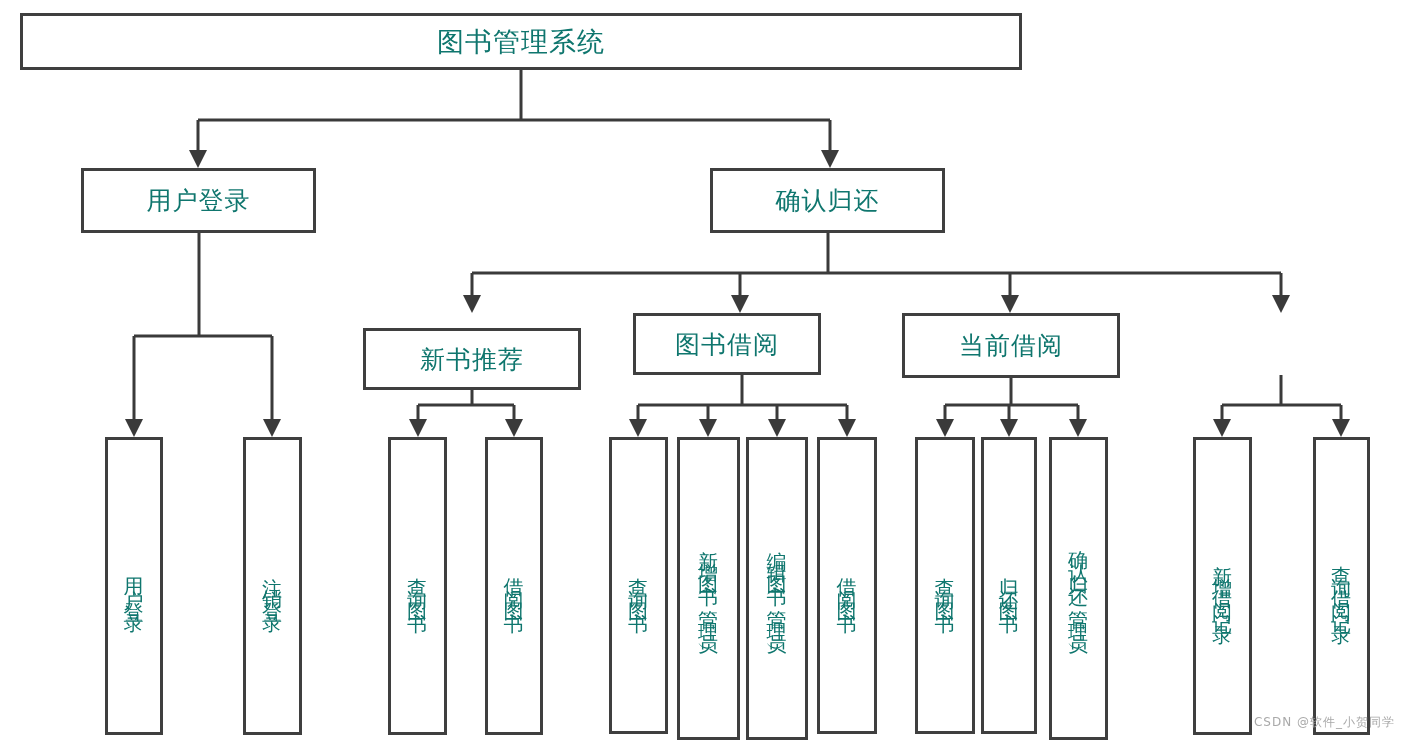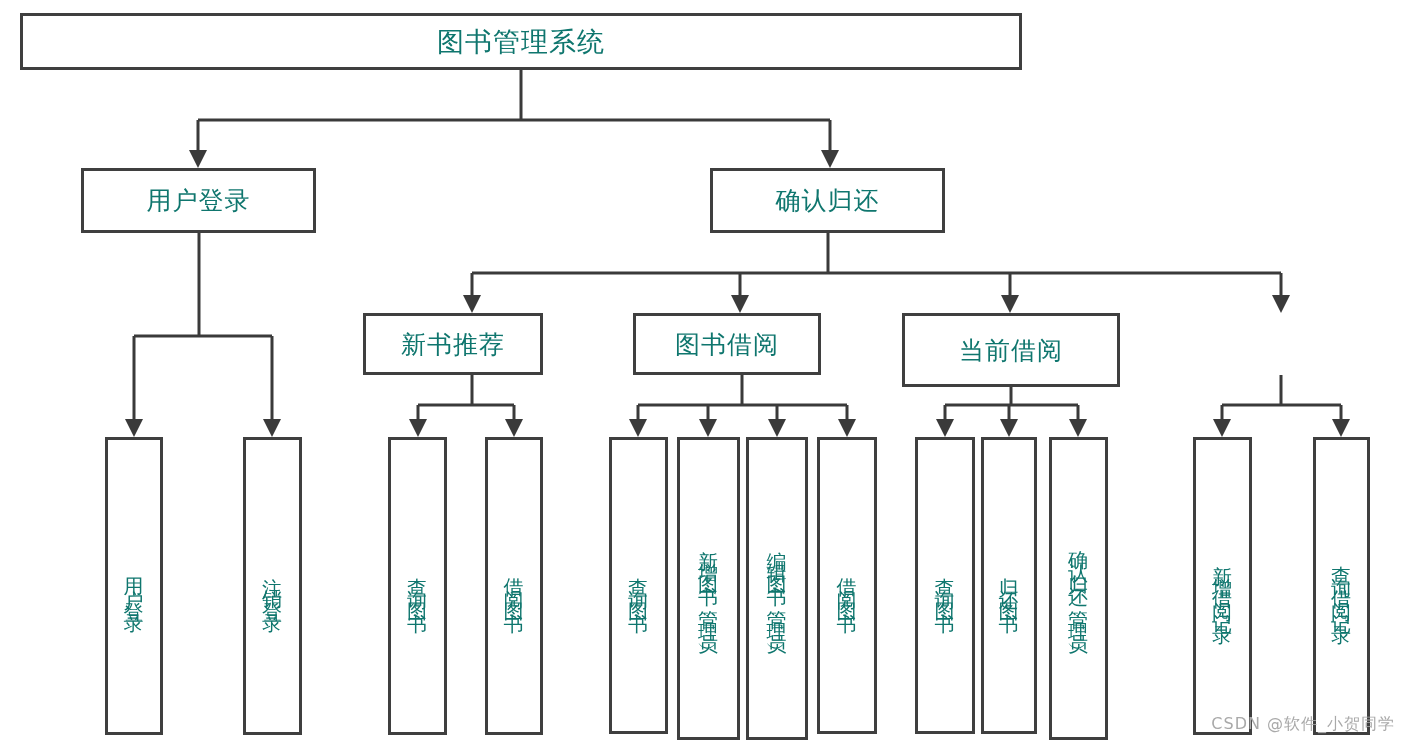--- a/index.html
+++ b/index.html
@@ -20,21 +20,21 @@
   .node.h     { font-size:25px; letter-spacing:1px; }
   .node.v     { font-size:20px; }
   .node.h span, .node.root span { white-space:nowrap; }
   .node.v span {
     writing-mode:vertical-lr;
     letter-spacing:12px;
     line-height:1;
   }
   #watermark {
     position:absolute; top:714px; right:10px;
-    font-size:16px; letter-spacing:1px;
+    font-size:12px; letter-spacing:1px;
     color:#a9a9a9; z-index:5; white-space:nowrap;
   }
 </style>
 </head>
 <body>
 
 <div id="canvas">
 
   <svg id="connectors" viewBox="0 0 1405 747" xmlns="http://www.w3.org/2000/svg">
 
@@ -79,27 +79,27 @@
     <span>图书管理系统</span>
   </div>
 
   <div class="node h" style="left:81px; top:168px; width:235px; height:65px">
     <span>用户登录</span>
   </div>
   <div class="node h" style="left:710px; top:168px; width:235px; height:65px">
     <span>确认归还</span>
   </div>
 
-  <div class="node h" style="left:363px; top:313px; width:180px; height:62px">
+  <div class="node h" style="left:363px; top:328px; width:218px; height:62px">
     <span>新书推荐</span>
   </div>
   <div class="node h" style="left:633px; top:313px; width:188px; height:62px">
     <span>图书借阅</span>
   </div>
-  <div class="node h" style="left:902px; top:313px; width:218px; height:74px">
+  <div class="node h" style="left:902px; top:313px; width:218px; height:65px">
     <span>当前借阅</span>
   </div>
 
   <div class="node v" style="left:105px; top:437px; width:58px; height:298px">
     <span>用户登录</span>
   </div>
   <div class="node v" style="left:243px; top:437px; width:59px; height:298px">
     <span>注销登录</span>
   </div>
 

